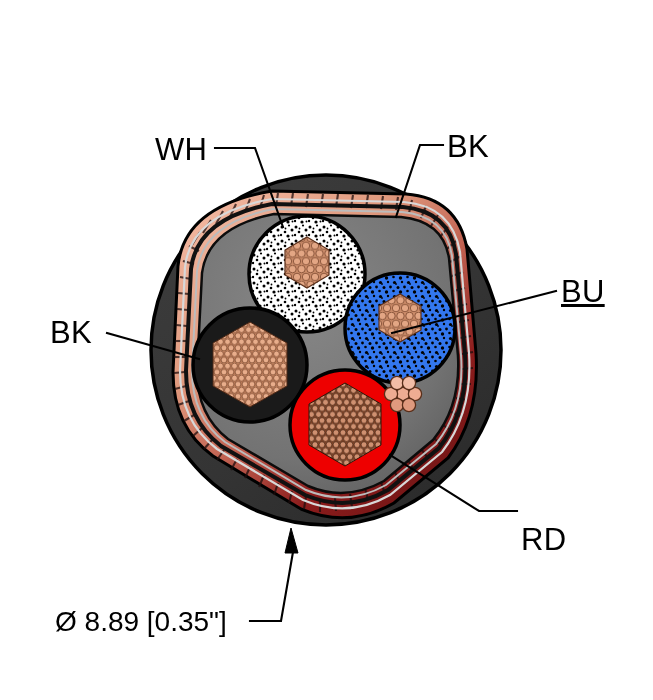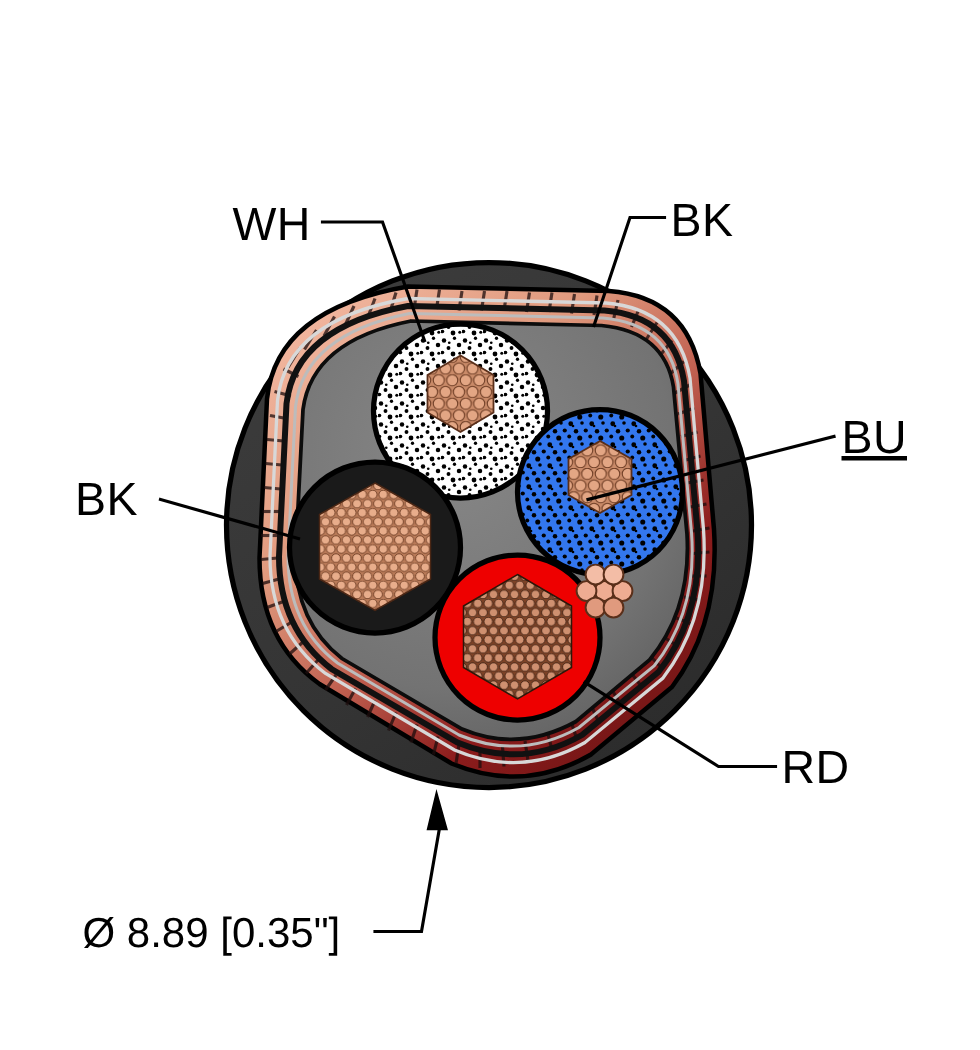--- a/index.html
+++ b/index.html
@@ -46,21 +46,21 @@
     font-size: 28px;
     font-weight: 400;
     color: #000000;
     white-space: nowrap;
     line-height: 1;
   }
   #lbl-wh   { left: 155px; top: 134px; }
   #lbl-bk-t { left: 447px; top: 131px; }
   #lbl-bu   { left: 561px; top: 276px; text-decoration: underline; }
   #lbl-bk-l { left: 50px;  top: 317px; }
-  #lbl-rd   { left: 521px; top: 496px; text-align: center; }
+  #lbl-rd   { left: 521px; top: 524px; text-align: center; }
   #lbl-dia  { left: 55px;  top: 608px; }
 </style>
 </head>
 <body>
 
 <div id="stage">
 
   <svg id="cable-svg" viewBox="0 0 653 700">
     <defs>
 

